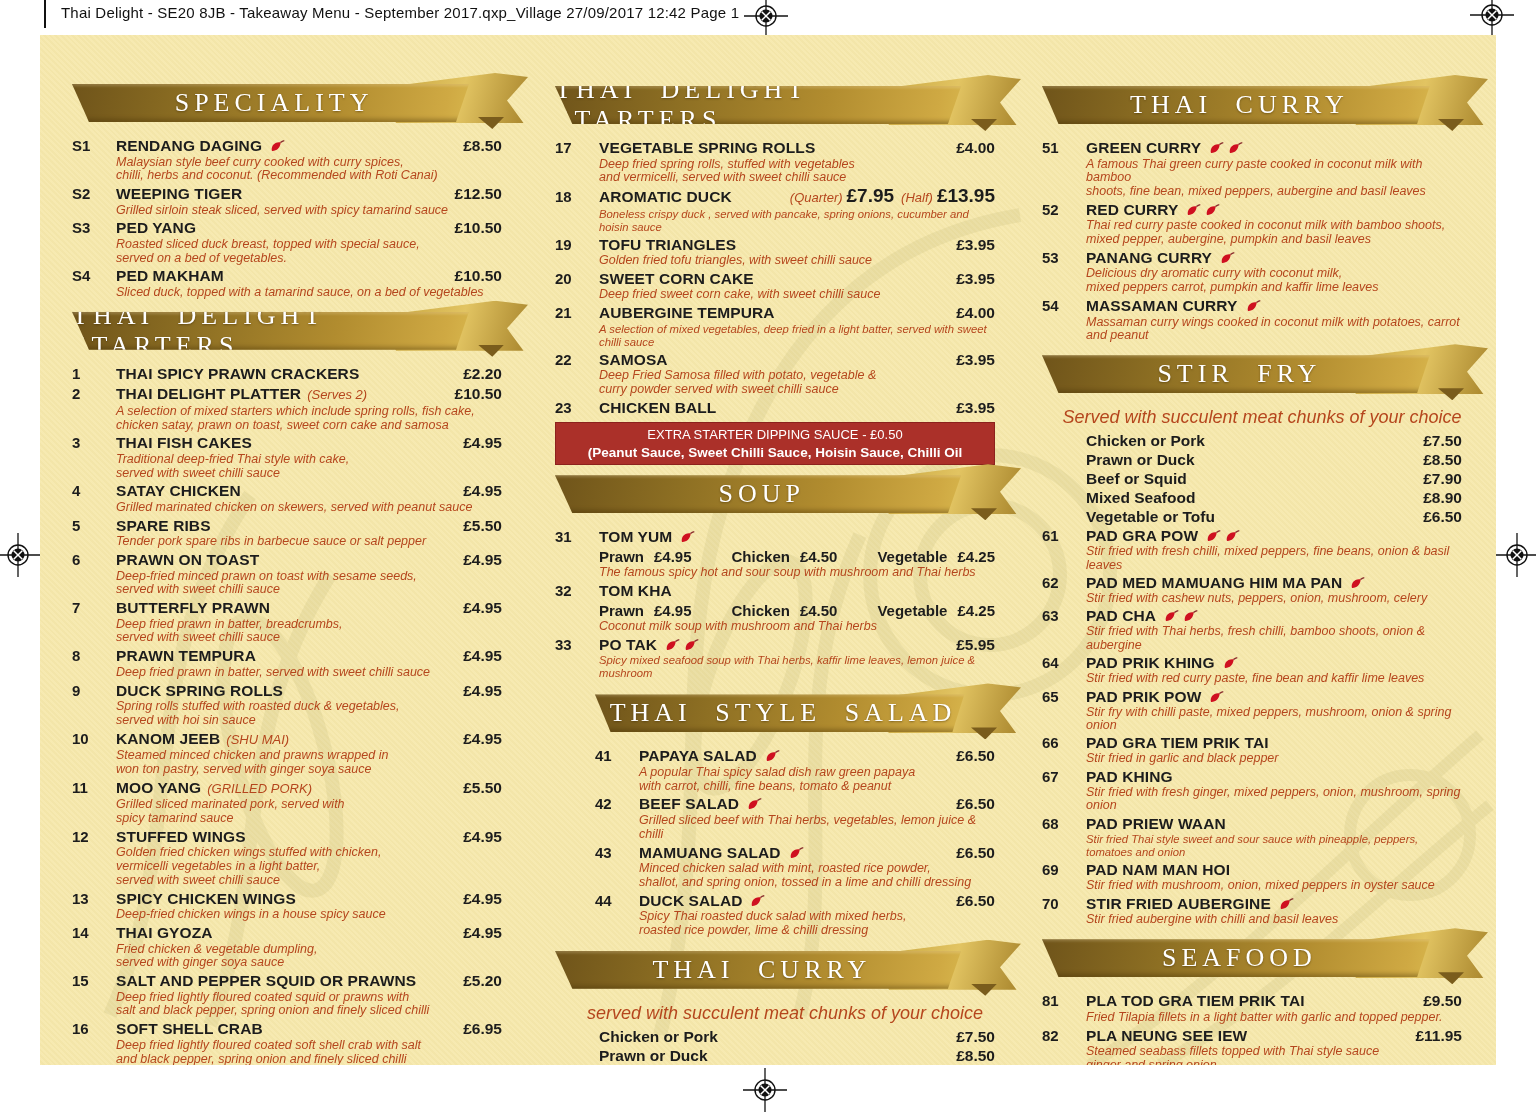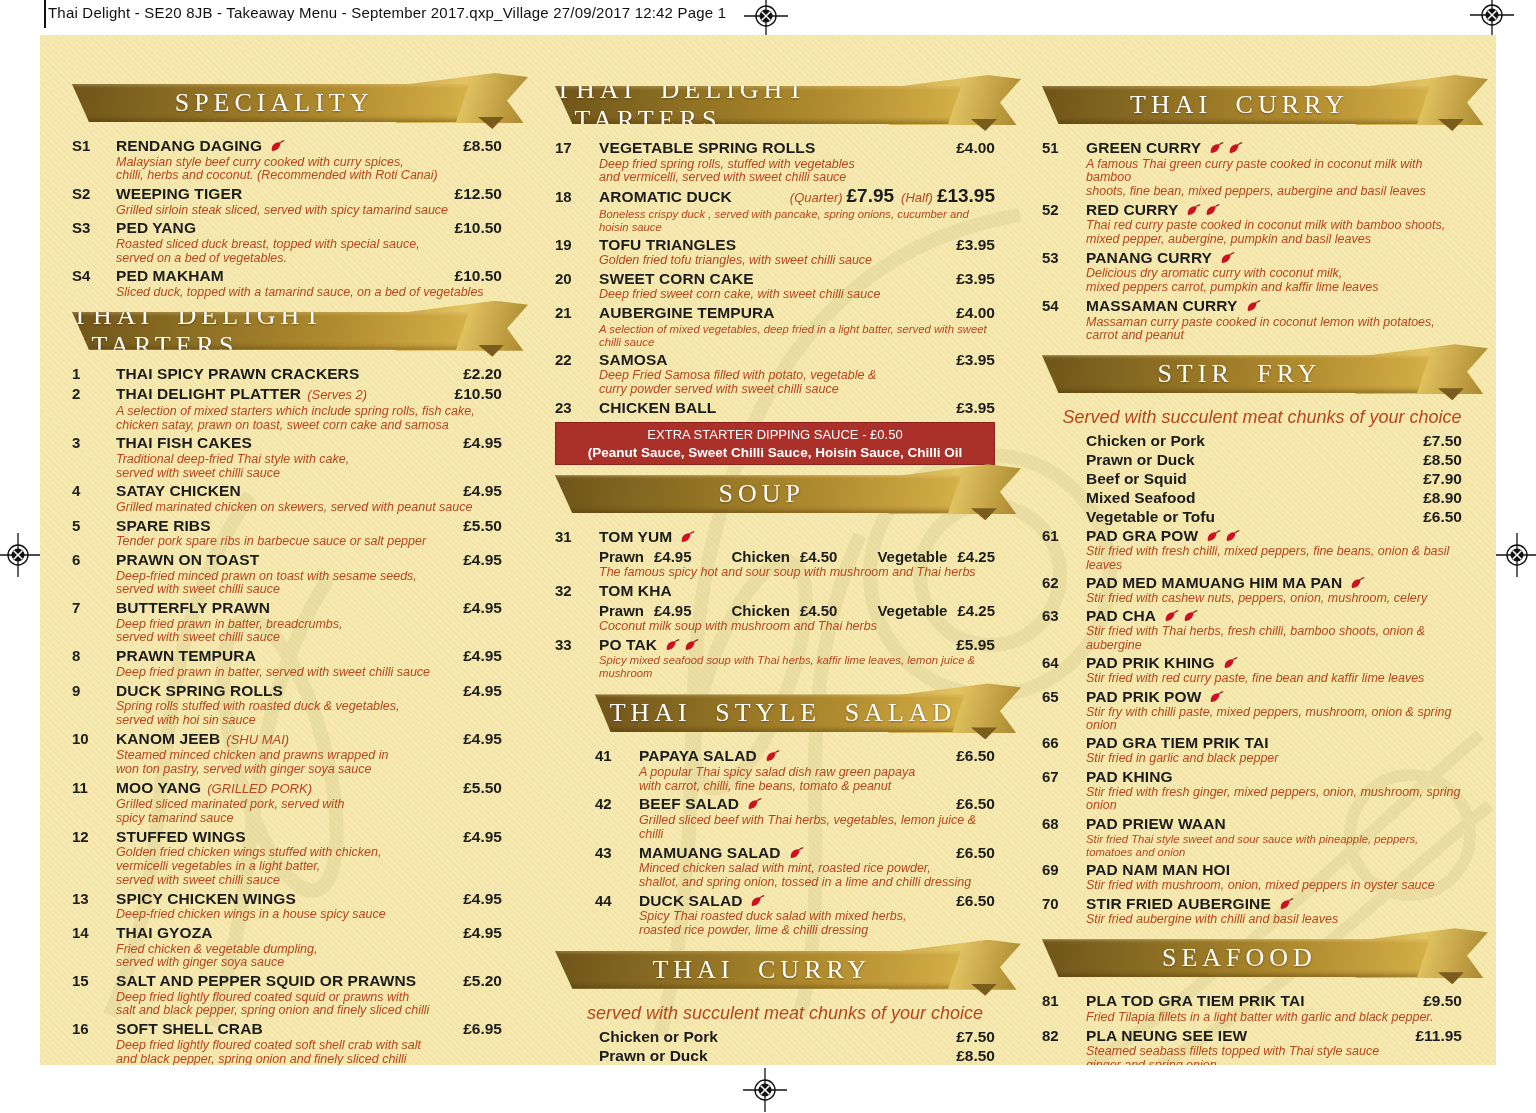--- a/index.html
+++ b/index.html
@@ -1,19 +1,19 @@
 <!DOCTYPE html>
 <html><head>
 <meta charset="utf-8">
 <style>
   * { margin:0; padding:0; box-sizing:border-box; }
   html,body { width:1536px; height:1113px; }
   body { position:relative; background:#ffffff; font-family:"Liberation Sans", sans-serif; overflow:hidden; }
 
-  .proof-header { position:absolute; left:48px; top:4px; font-size:15px; color:#111; letter-spacing:0.2px; }
+  .proof-header { position:absolute; left:61px; top:4px; font-size:15px; color:#111; letter-spacing:0.2px; }
   .crop-line-tl { position:absolute; left:44px; top:0; width:2px; height:28px; background:#111; }
 
   .regmark { position:absolute; width:44px; height:44px; }
 
   .menu-page { position:absolute; left:40px; top:35px; width:1456px; height:1030px;
     background:#f6e8ab;
     background-image: repeating-linear-gradient(45deg, rgba(255,255,255,0.07) 0 2px, rgba(0,0,0,0.012) 2px 4px);
     overflow:hidden; }
 
   .deco { position:absolute; opacity:0.08; pointer-events:none; }
@@ -614,21 +614,21 @@
         </div>
         <div class="menu-item">
           <div class="item-row">
             <span class="item-num">54</span>
             <span class="item-name">MASSAMAN CURRY</span>
             <span class="chilli-wrap"><svg width="17" height="17" viewBox="0 0 20 20">
                 <path d="M3.5,16.5 C1.8,11 6.5,5 13.8,6.3 C13.2,13.2 8.6,16.8 3.5,16.5 Z" fill="#cf1020"></path>
                 <path d="M13.5,6.6 C15,5.2 16.2,4.6 18,4.2" stroke="#8b2f2f" stroke-width="1.6" fill="none"></path>
               </svg></span>
           </div>
-          <div class="item-desc">Massaman curry paste cooked in coconut lemon  with potatoes, carrot and peanut</div>
+          <div class="item-desc">Massaman curry wings cooked in coconut milk  with potatoes, carrot and peanut</div>
         </div>
       </section>
       <section class="menu-section sec-stirfry">
         <div class="banner">
           <div class="banner-tail"></div>
           <div class="banner-main">
             <span class="banner-title">STIR FRY</span>
           </div>
           <div class="banner-fold"></div>
         </div>
@@ -761,21 +761,21 @@
             <span class="banner-title">SEAFOOD</span>
           </div>
           <div class="banner-fold"></div>
         </div>
         <div class="menu-item">
           <div class="item-row">
             <span class="item-num">81</span>
             <span class="item-name">PLA TOD GRA TIEM PRIK TAI</span>
             <span class="item-price">£9.50</span>
           </div>
-          <div class="item-desc">Fried Tilapia fillets in a light batter with garlic and black pepper.</div>
+          <div class="item-desc">Fried Tilapia fillets in a light batter with garlic and topped pepper.</div>
         </div>
         <div class="menu-item">
           <div class="item-row">
             <span class="item-num">82</span>
             <span class="item-name">PLA NEUNG SEE IEW</span>
             <span class="item-price">£11.95</span>
           </div>
           <div class="item-desc">Steamed seabass fillets topped with Thai style sauce</div>
           <div class="item-desc">ginger and spring onion</div>
         </div>

